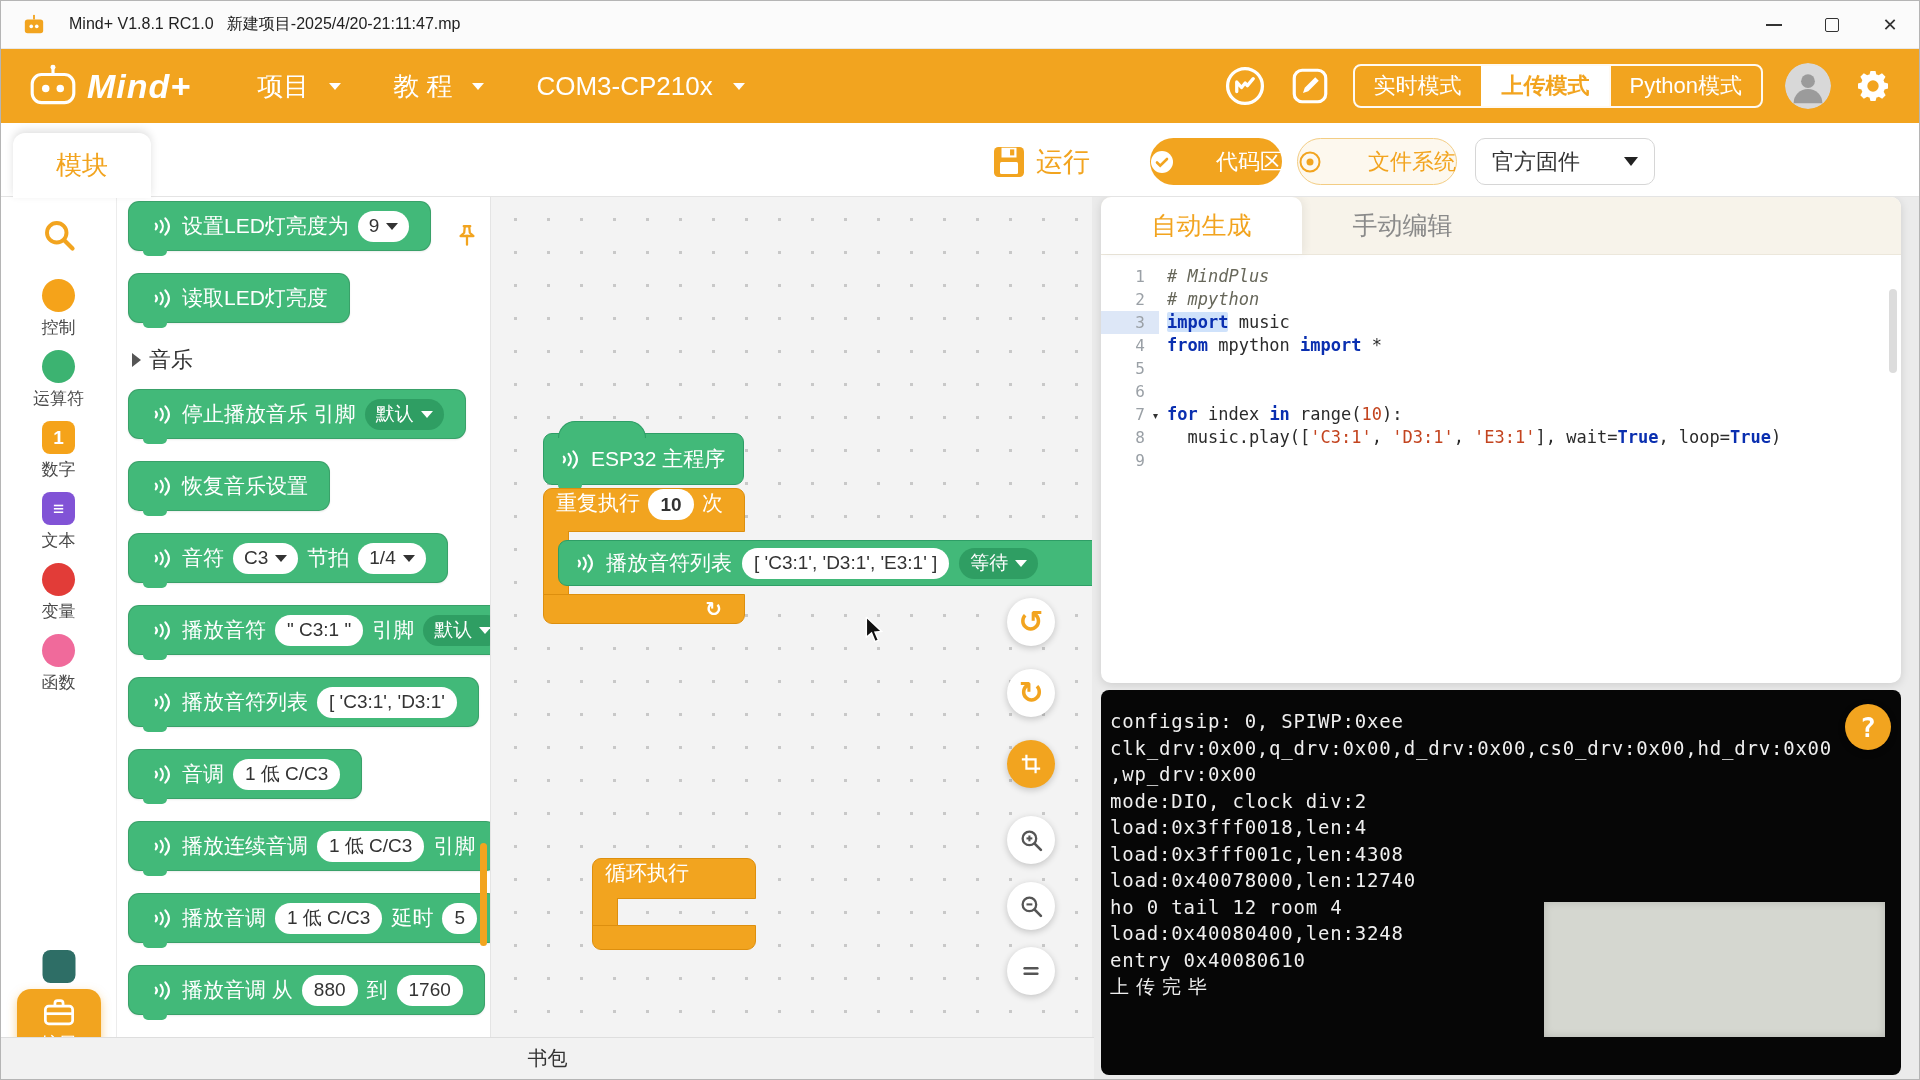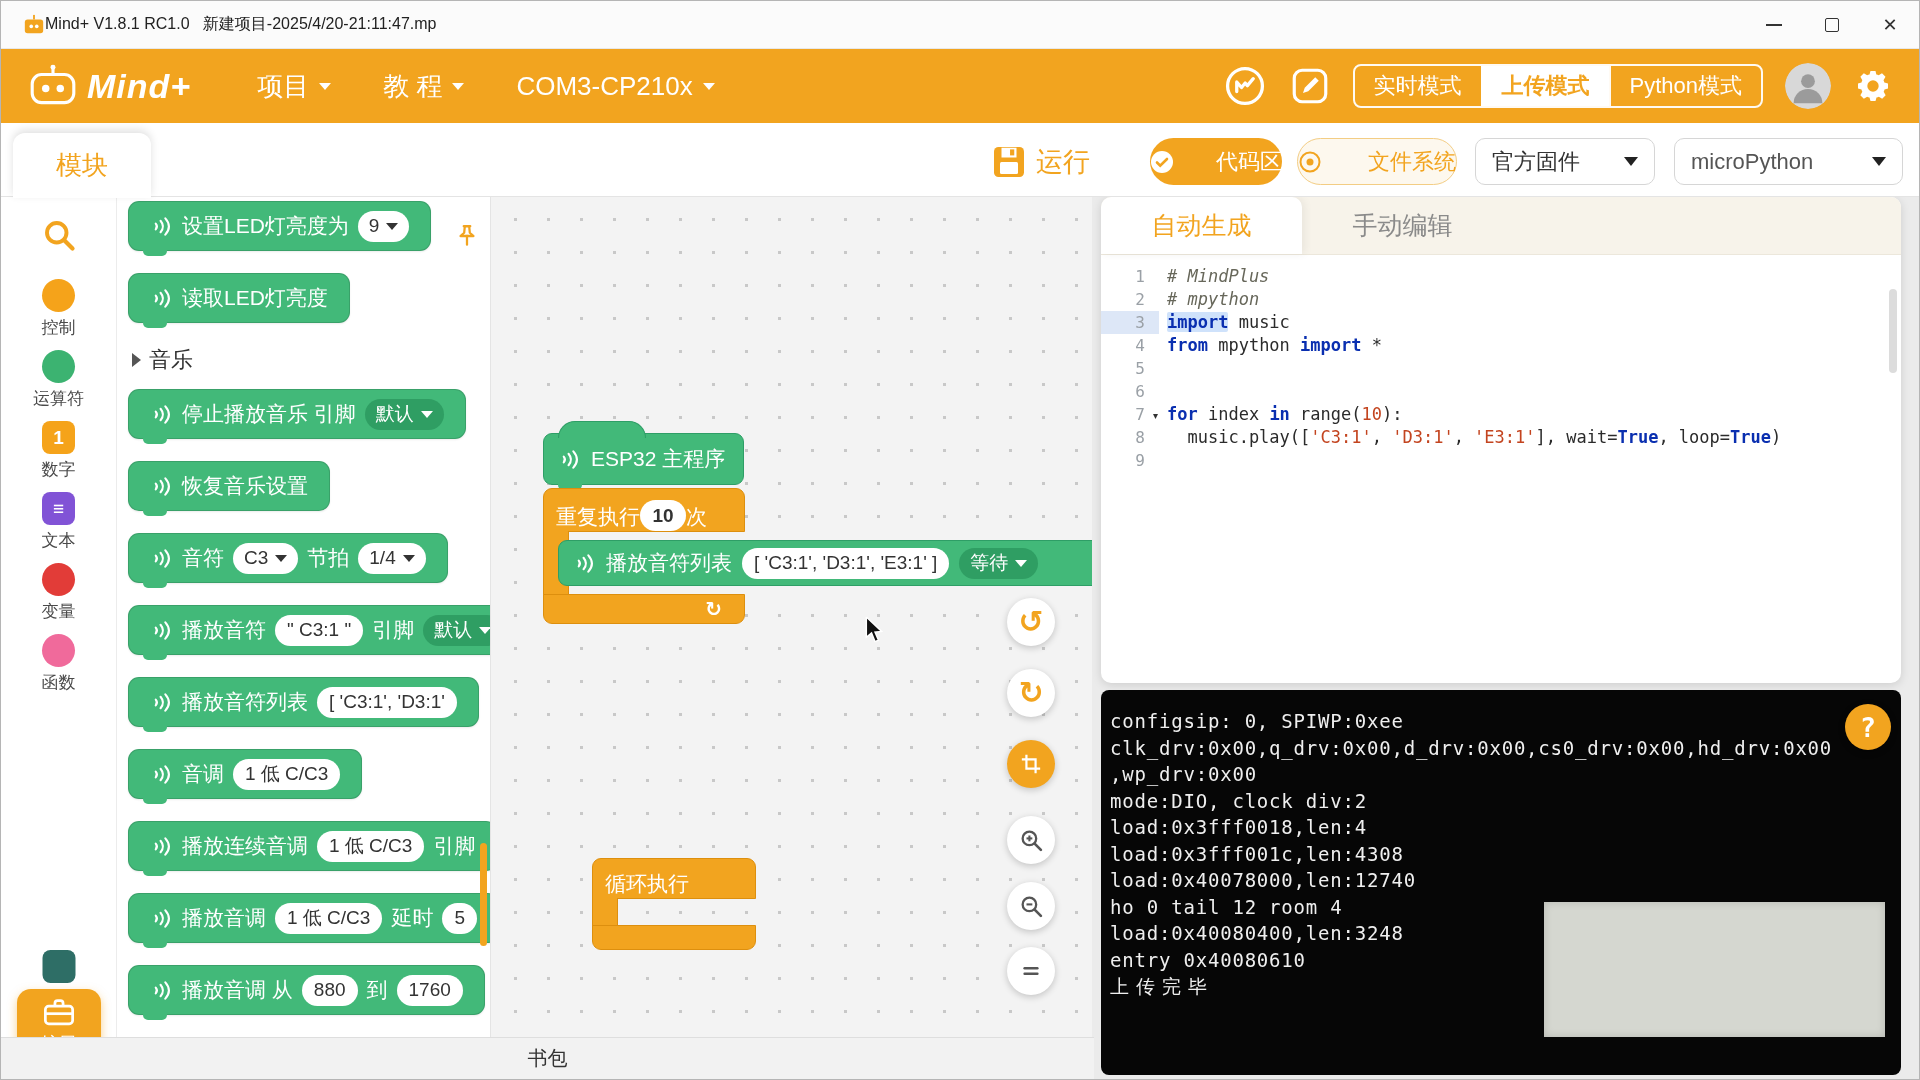--- a/index.html
+++ b/index.html
@@ -1,32 +1,32 @@
 <!DOCTYPE html>
 <html><head>
 <meta charset="utf-8">
 <style>
   *{box-sizing:border-box;margin:0;padding:0}
   html,body{width:1920px;height:1080px;overflow:hidden}
   body{font-family:"Liberation Sans","DejaVu Sans",sans-serif;background:#ebebeb}
   .app{width:1920px;height:1080px;display:flex;flex-direction:column;border:1px solid #b5b5b5;background:#ebebeb;position:relative}
 
   
-  .titlebar{height:48px;background:#fbfbfb;display:flex;align-items:center;padding-left:22px;gap:0;border-bottom:1px solid #e8e8e8;flex:none}
+  .titlebar{height:48px;background:#fbfbfb;display:flex;align-items:center;padding-left:22px;gap:24px;border-bottom:1px solid #e8e8e8;flex:none}
   .title-text{font-size:16px;color:#222;white-space:pre}
   .win-btns{margin-left:auto;display:flex;height:100%}
   .wb{width:58px;height:100%;display:flex;align-items:center;justify-content:center;color:#333;font-size:18px;cursor:default}
   .wb .mini{width:16px;height:2px;background:#333}
   .wb .maxi{width:14px;height:14px;border:1.6px solid #333;border-radius:2px}
 
   
   .header{height:74px;background:#f2a41f;display:flex;align-items:center;padding:0 26px;flex:none}
   .logo-text{color:#fff;font-size:34px;font-weight:bold;font-style:italic;margin-left:8px;letter-spacing:1px}
   .menus{display:flex;gap:52px;margin-left:66px}
-  .menu-item{display:flex;align-items:center;gap:10px;color:#fff;font-size:26px;cursor:pointer;white-space:nowrap}
+  .menu-item{display:flex;align-items:center;gap:20px;color:#fff;font-size:26px;cursor:pointer;white-space:nowrap}
   .c-dn{width:0;height:0;border-left:6px solid transparent;border-right:6px solid transparent;border-top:7px solid currentColor;display:inline-block}
   .header-right{margin-left:auto;display:flex;align-items:center;gap:22px}
   .hicon{display:flex;align-items:center;justify-content:center;cursor:pointer}
   .avatar{width:46px;height:46px;border-radius:50%;overflow:hidden}
   .mode-switch{display:flex;height:44px;border:2px solid rgba(255,255,255,.95);border-radius:8px;overflow:hidden}
   .mode{padding:0 19px;display:flex;align-items:center;color:#fff;font-size:22px;cursor:pointer;white-space:nowrap}
   .mode + .mode{border-left:2px solid rgba(255,255,255,.95)}
   .mode.active{background:#fff;color:#f2a41f;font-weight:bold}
 
   
@@ -78,21 +78,21 @@
 
   
   .canvas{flex:1;position:relative;overflow:hidden;background-color:#f3f3f3;
     background-image:radial-gradient(#c8c8c8 1.6px, transparent 1.8px);background-size:33px 33px;background-position:8px 6px}
   .gblock{display:flex;align-items:center;gap:10px;background:#42b979;border:1px solid #2e9e66;border-radius:9px;color:#fff;font-size:21px;padding:0 14px;cursor:grab}
   .hat{position:absolute;left:52px;top:236px;height:52px;width:max-content;padding:0 18px 0 14px}
   .hat::before{content:'';position:absolute;top:-13px;left:14px;width:86px;height:16px;background:#42b979;border:1px solid #2e9e66;border-bottom:none;border-radius:44px 44px 0 0}
   .hat::after{content:'';position:absolute;left:14px;bottom:-6px;width:24px;height:6px;background:#42b979;border-radius:0 0 5px 5px}
   .cblock{position:absolute;cursor:grab}
   .cb-top,.cb-arm,.cb-bottom{position:absolute;background:#f2a41f;border:1px solid #dd8f0e}
-  .cb-top{display:flex;align-items:flex-end;padding:0 12px;color:#fff;font-size:21px;border-radius:9px 9px 0 0;white-space:nowrap}
+  .cb-top{display:flex;align-items:flex-start;gap:8px;padding:0 12px;color:#fff;font-size:21px;border-radius:9px 9px 0 0;white-space:nowrap}
   .cb-bottom{display:flex;align-items:center;justify-content:flex-end;padding-right:22px;border-radius:0 0 9px 9px}
   .repeat{left:52px;top:291px}
   .repeat .cb-top{left:0;top:0;width:202px;height:44px}
   .repeat .cb-arm{left:0;top:43px;width:26px;height:64px;border-top:none;border-bottom:none}
   .repeat .cb-bottom{left:0;top:106px;width:202px;height:30px}
   .repeat .inner{position:absolute;left:15px;top:52px;width:566px;height:46px}
   .loopb{left:101px;top:661px}
   .loopb .cb-top{left:0;top:0;width:164px;height:41px}
   .loopb .cb-arm{left:0;top:40px;width:26px;height:28px;border-top:none;border-bottom:none}
   .loopb .cb-bottom{left:0;top:67px;width:164px;height:25px}
@@ -248,24 +248,20 @@
             <circle cx="12" cy="12" r="9.5" stroke="#f2a41f" stroke-width="2" fill="none"></circle>
             <circle cx="12" cy="12" r="3.5" fill="#f2a41f"></circle>
           </svg>
       </span>
       <span>文件系统</span>
     </div>
     <div class="select firmware">
       <span>官方固件</span>
       <span class="caret-dk"></span>
     </div>
-    <div class="select runtime">
-      <span>microPython</span>
-      <span class="caret-dk"></span>
-    </div>
   </div>
 
   <div class="main">
 
     <div class="sidebar">
       <span class="icon search">
         <svg width="36" height="36" viewBox="0 0 24 24">
             <circle cx="10.5" cy="10.5" r="6.5" stroke="#f2a41f" stroke-width="2.6" fill="none"></circle>
             <line x1="15.5" y1="15.5" x2="21" y2="21" stroke="#f2a41f" stroke-width="2.8" stroke-linecap="round"></line>
           </svg>

